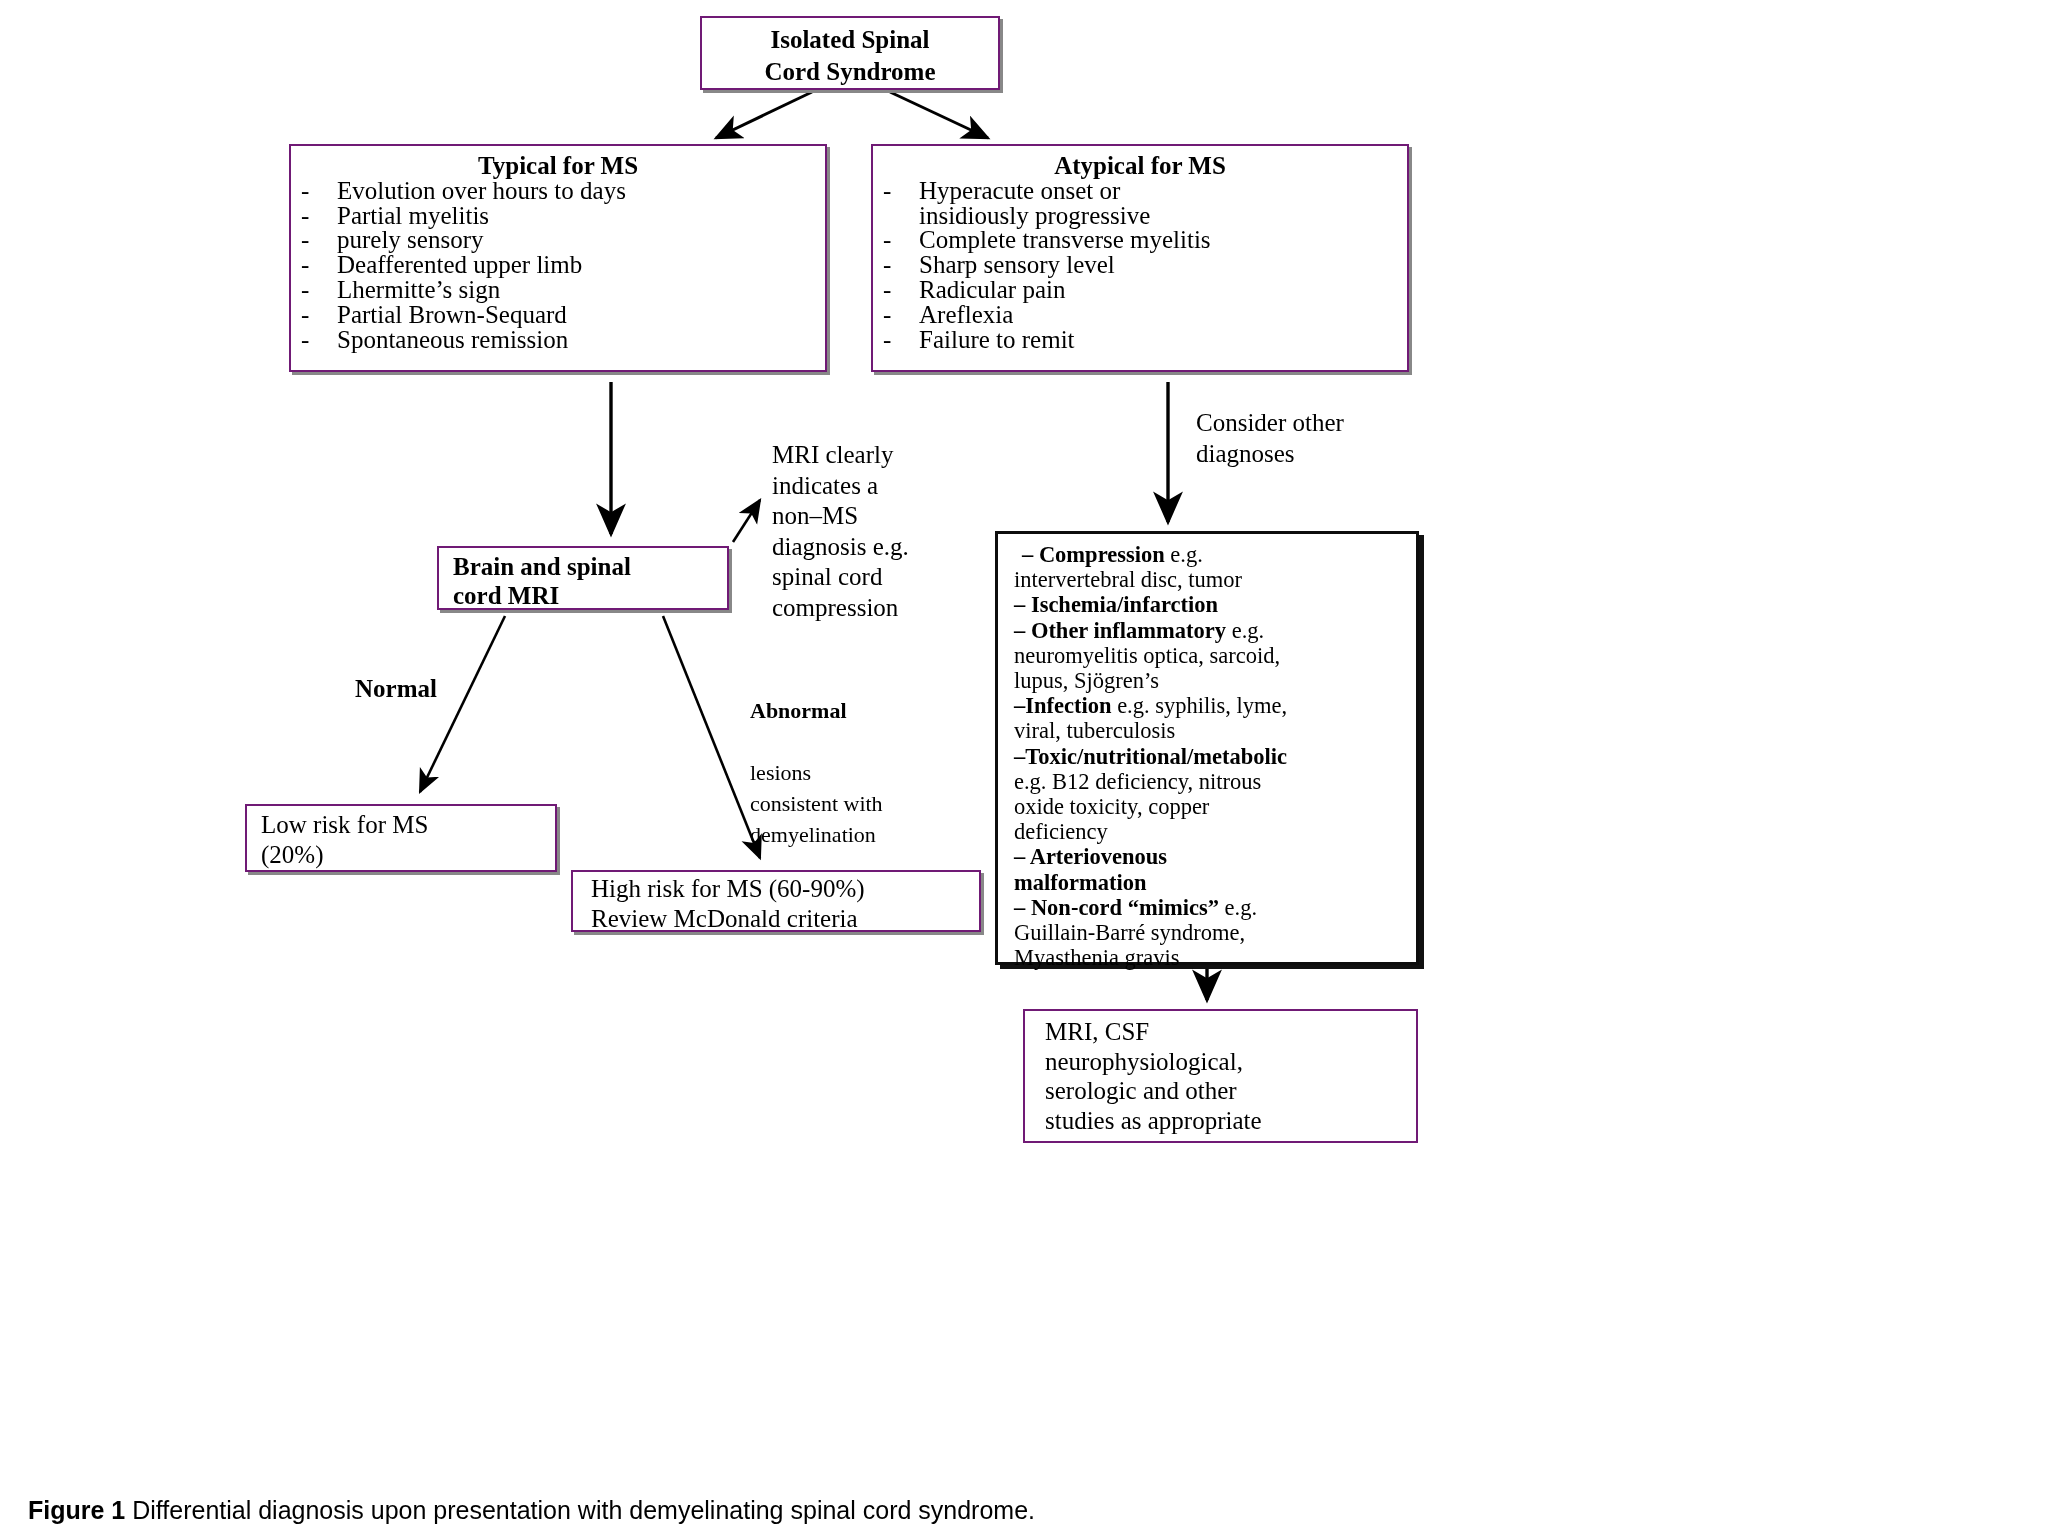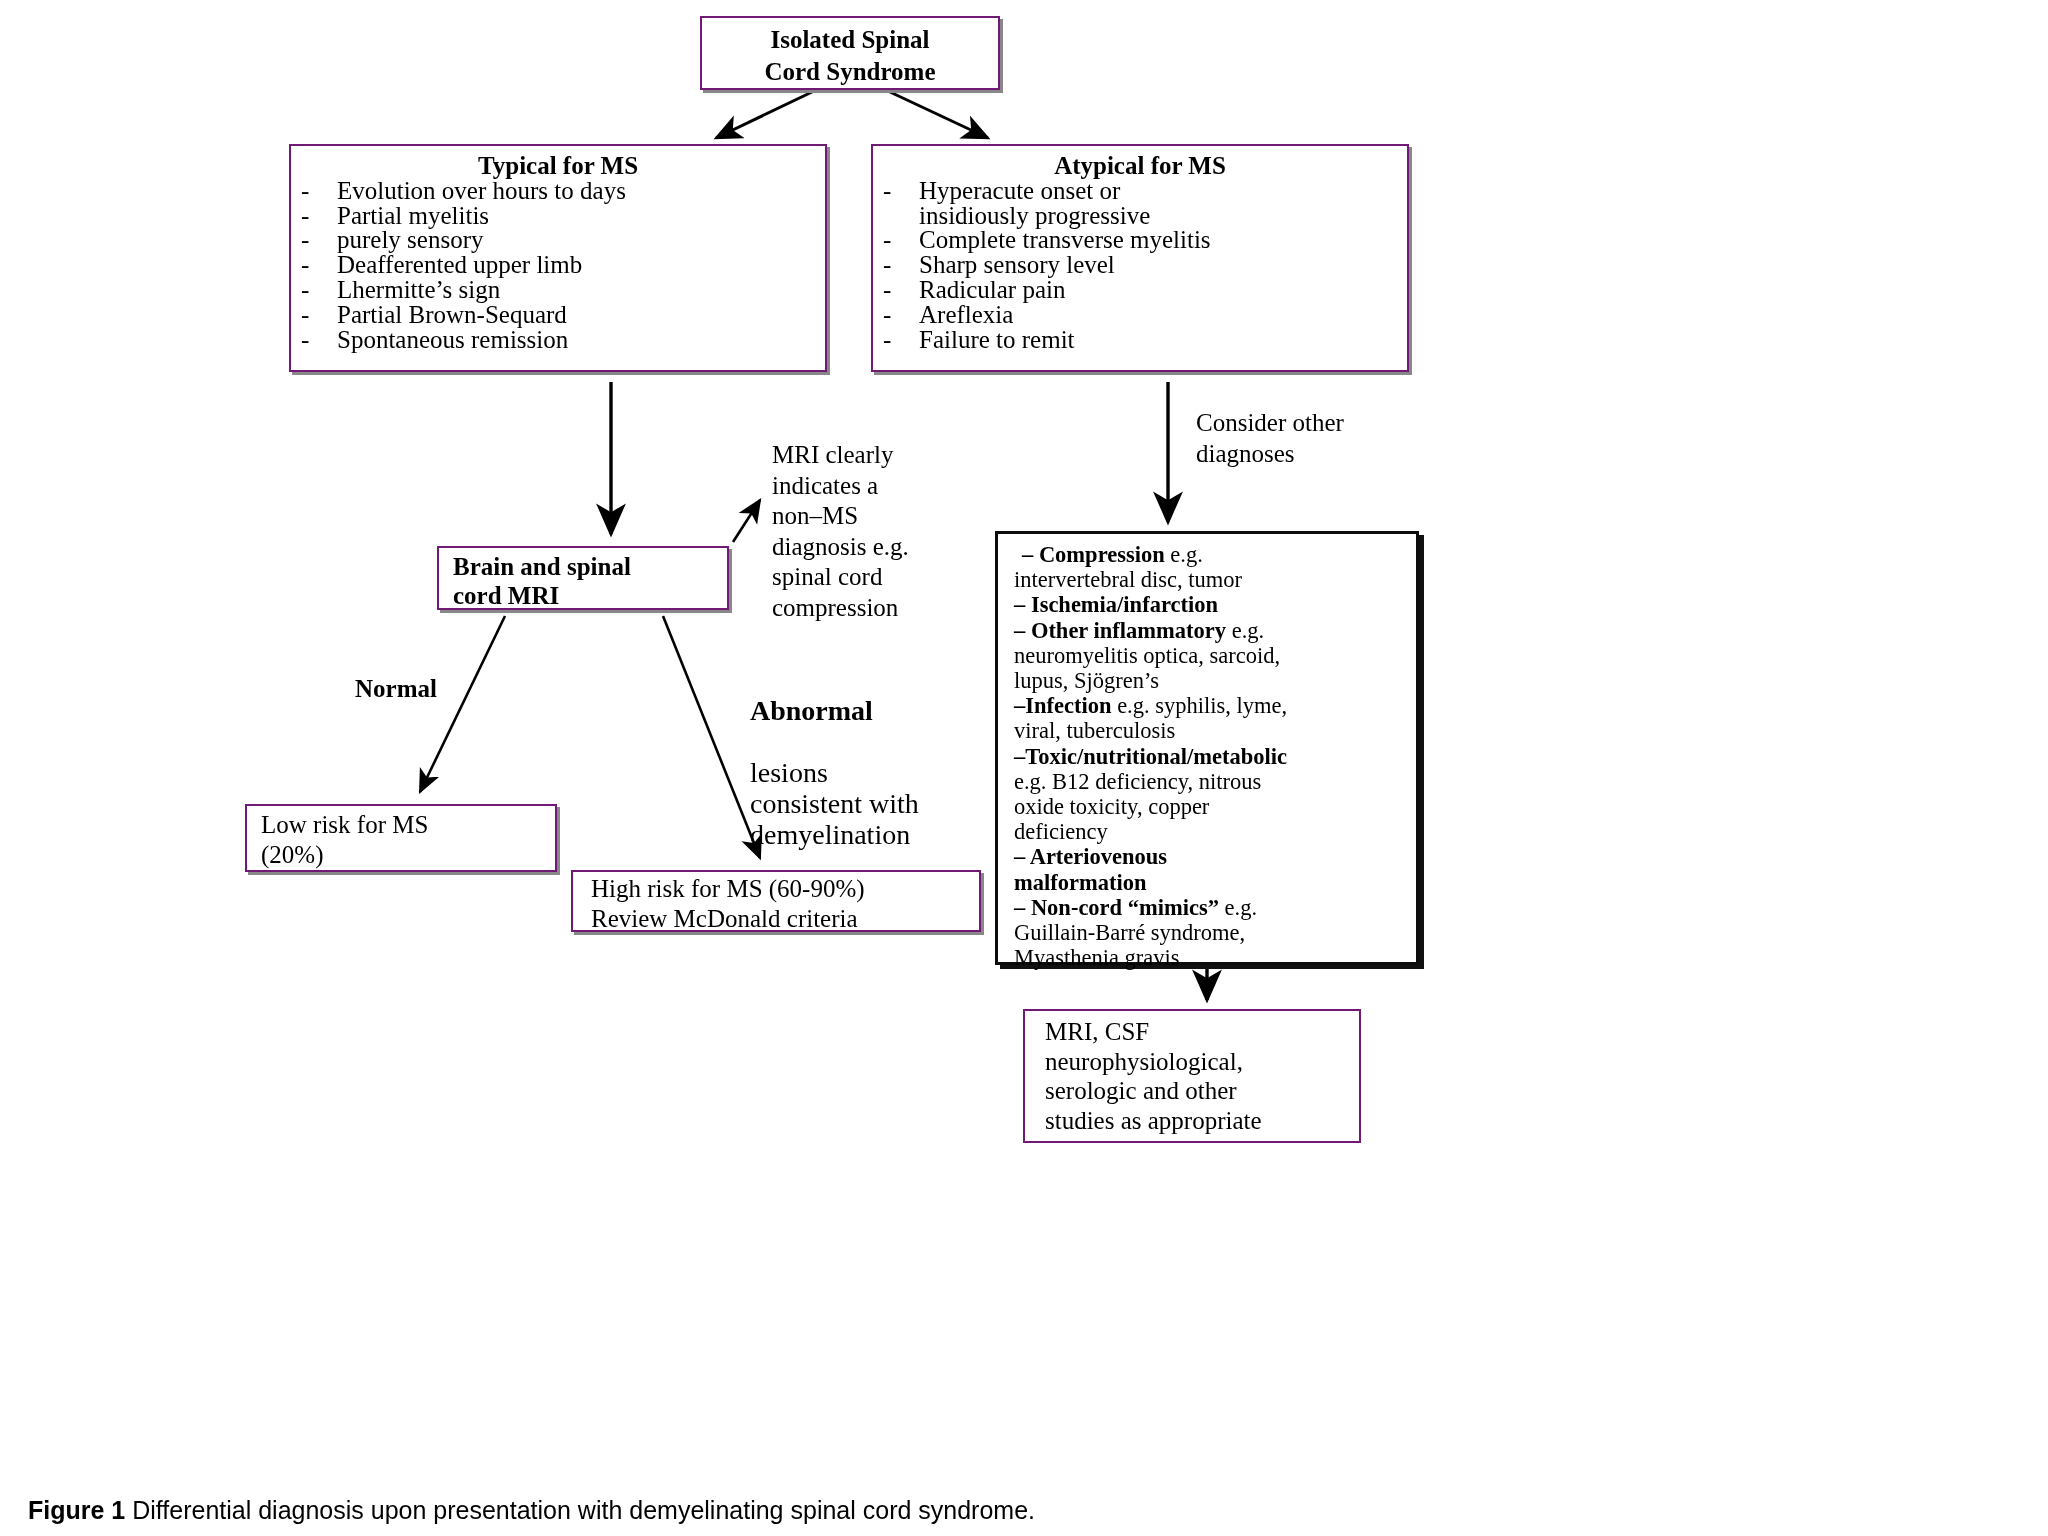--- a/index.html
+++ b/index.html
@@ -93,39 +93,39 @@
               font-size: 25px; line-height: 24.8px; padding: 8px 0 0 0; }
   #n-mri    { left: 437px;  top: 546px; width: 292px;  height: 64px;
               font-size: 25px; line-height: 29px; font-weight: bold;
               padding: 4px 0 0 14px; }
   #n-low    { left: 245px;  top: 804px; width: 312px;  height: 68px;
               font-size: 25px; line-height: 30px; padding: 4px 0 0 14px; }
   #n-high   { left: 571px;  top: 870px; width: 410px;  height: 62px;
               font-size: 25px; line-height: 30px; padding: 2px 0 0 18px; }
   #n-dd     { left: 995px;  top: 531px; width: 424px;  height: 434px;
               font-size: 22.5px; line-height: 25.2px; padding: 8px 0 0 16px; }
-  #n-wkup   { left: 1023px; top: 1009px; width: 338px; height: 134px;
+  #n-wkup   { left: 1023px; top: 1009px; width: 395px; height: 134px;
               font-size: 25px; line-height: 29.5px; padding: 6px 0 0 20px; }
 
   #caption {
     position: absolute;
     left: 28px; top: 1496px;
     width: 1400px;
     font-family: "Liberation Sans", "DejaVu Sans", sans-serif;
     font-size: 25px;
     z-index: 3;
     white-space: nowrap;
   }
   #caption b { font-weight: bold; }
 
   
   #lb-mriclear { left: 772px;  top: 440px;  font-size: 25px; line-height: 30.5px; }
   #lb-consider { left: 1196px; top: 408px;  font-size: 25px; line-height: 30.5px; }
   #lb-normal   { left: 355px;  top: 675px;  font-size: 25px; }
-  #lb-abnormal { left: 750px;  top: 664px;  font-size: 28px; line-height: 31px; }
+  #lb-abnormal { left: 750px;  top: 664px;  font-size: 22px; line-height: 31px; }
 </style>
 </head>
 <body>
 
 <div id="canvas">
 
   <svg class="edges" viewBox="0 0 2048 1536" xmlns="http://www.w3.org/2000/svg">
     <defs>
       <marker id="ah" markerWidth="11" markerHeight="11" refX="8.6" refY="4.2" orient="auto" markerUnits="strokeWidth">
         <path d="M0,0 L9.5,4.2 L0,8.4 L2.4,4.2 z" fill="#000"></path>

